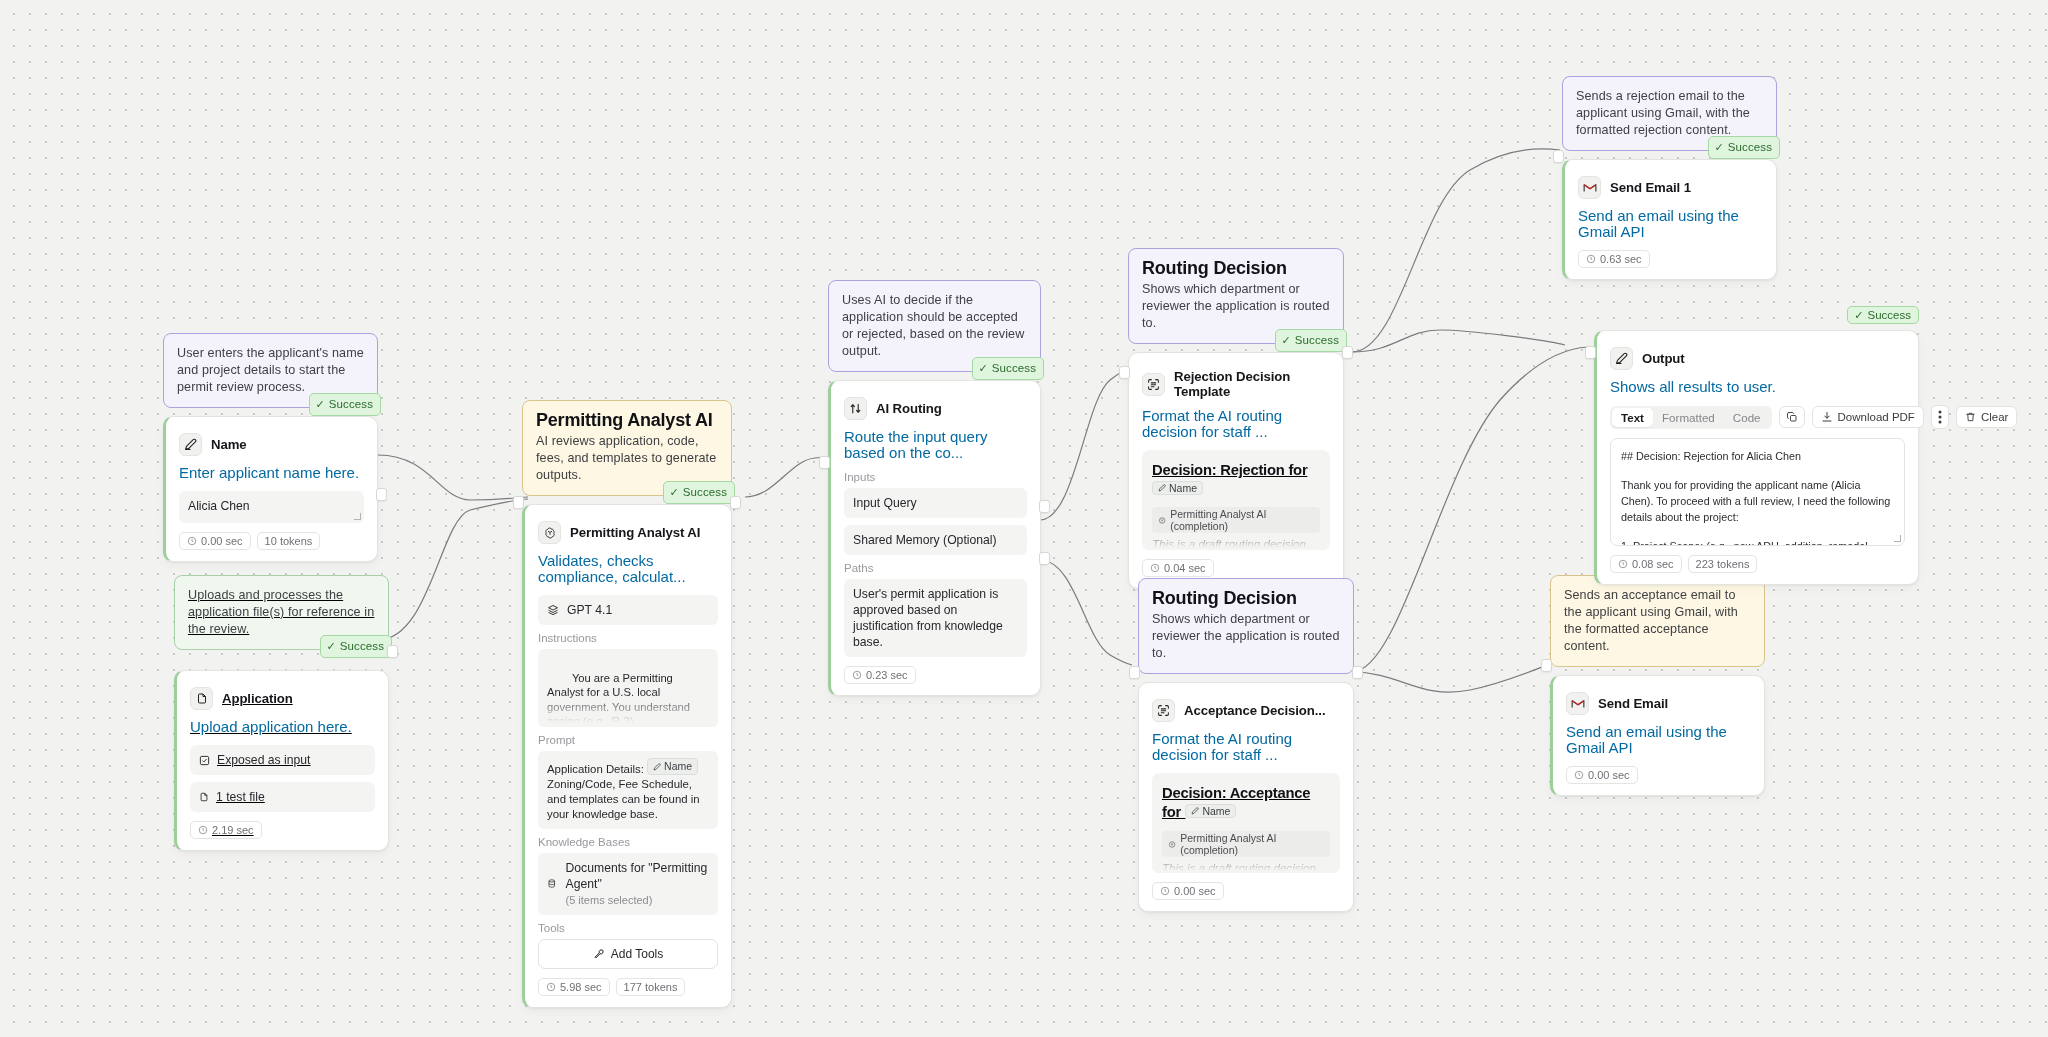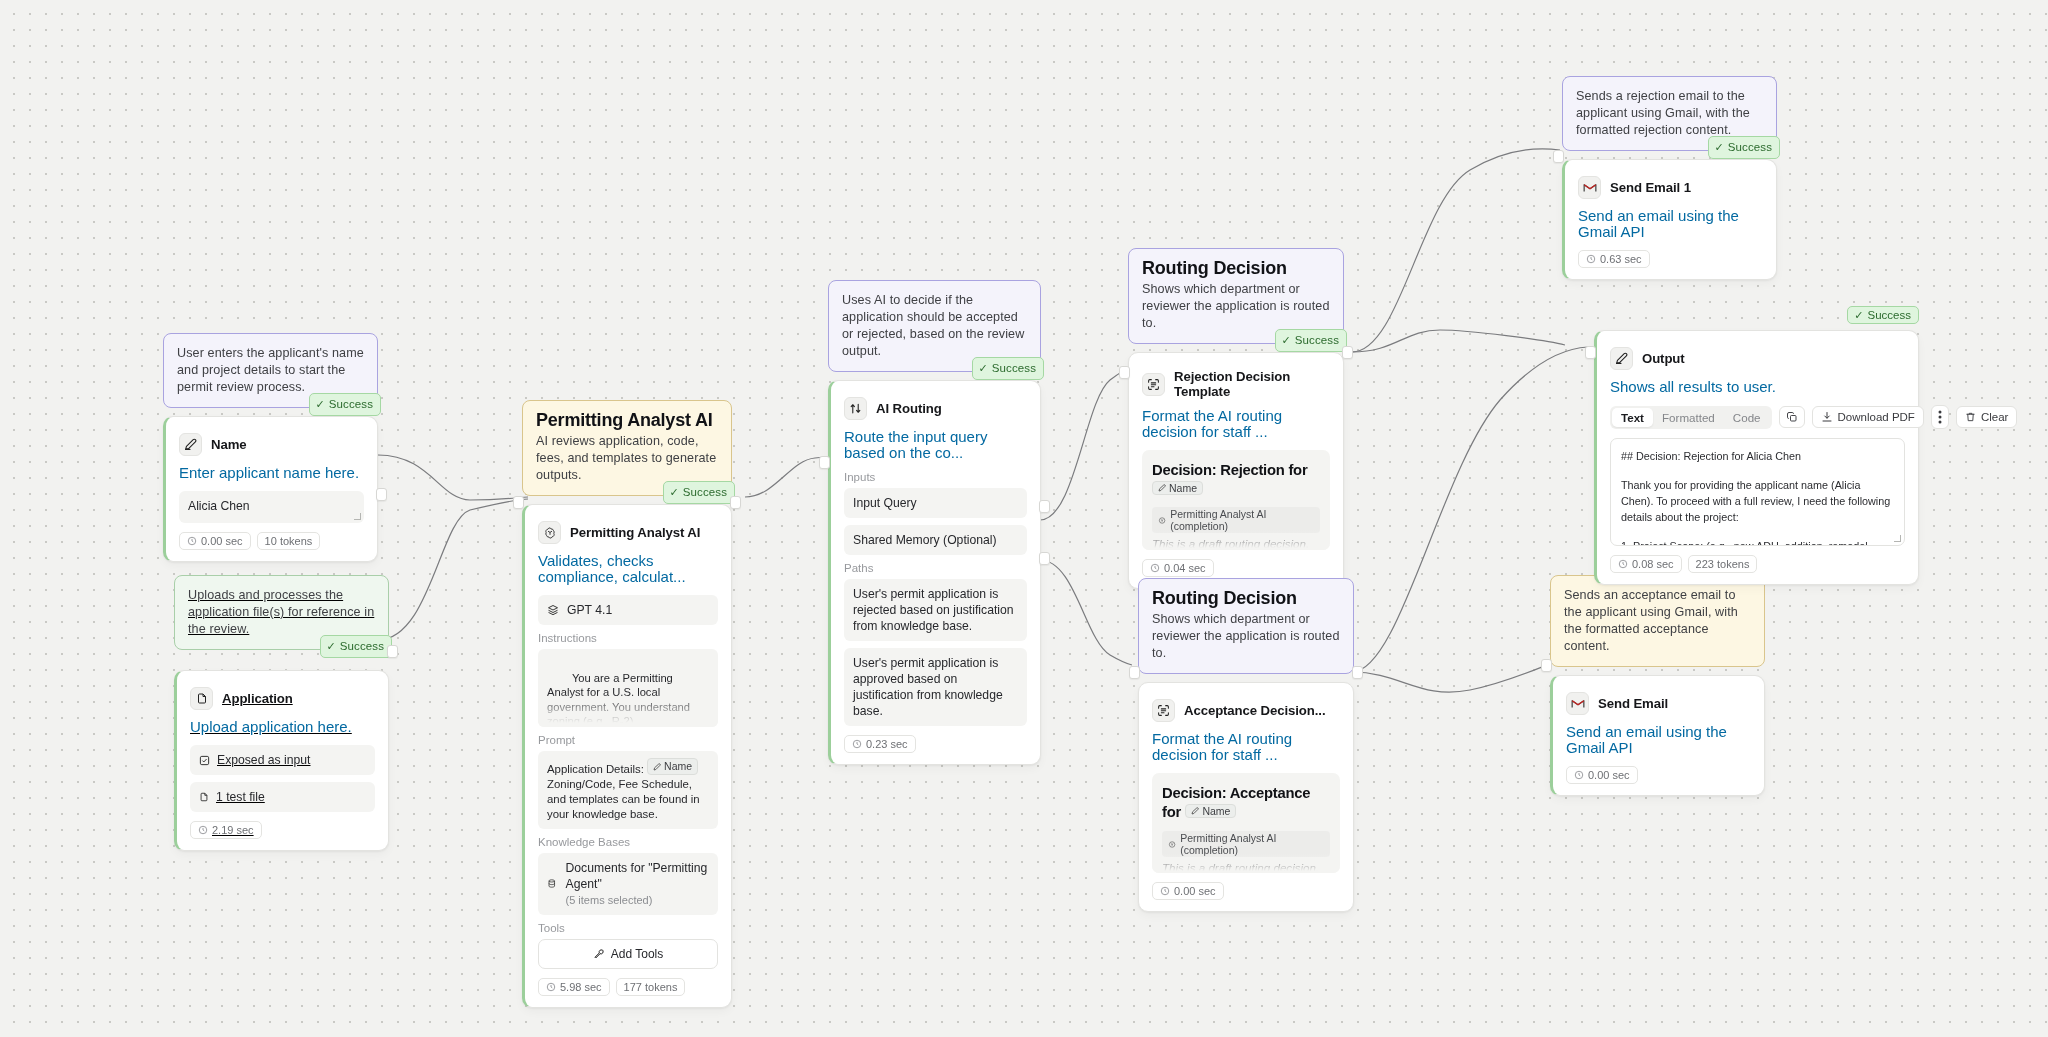--- a/index.html
+++ b/index.html
@@ -104,21 +104,21 @@
     background: linear-gradient(to bottom, rgba(244,244,242,0), #f4f4f2 88%);
   }
 
   .pill-var {
     display: inline-flex; align-items: center; gap: 3px;
     background: #eceeec; border: 1px solid #dcdedb; border-radius: 4px;
     padding: 0px 5px; font-size: 10.5px; color: #3c3d41;
     vertical-align: 2px; font-weight: normal;
   }
 
-  .tmpl-box { background: #f4f4f2; border-radius: 7px; padding: 11px 10px 9px 10px; position: relative; overflow: hidden; }
+  .tmpl-box { background: #f4f4f2; border-radius: 7px; padding: 11px 10px 9px 10px; position: relative; overflow: hidden; text-decoration: underline; }
   .tmpl-h { font-size: 14.8px; font-weight: bold; color: #111216; letter-spacing: -.25px; line-height: 19px; }
   .tmpl-tag {
     display: inline-flex; align-items: center; gap: 4px;
     background: #ececea; border-radius: 4px; padding: 1px 6px;
     font-size: 10.5px; color: #4a4c50; margin: 9px 0 3px 0;
   }
   .tmpl-it { font-style: italic; font-size: 11.6px; color: #3c3d41; line-height: 15px; }
   .tmpl-box::after {
     content: ""; position: absolute; left: 0; right: 0; bottom: 0; height: 20px;
     background: linear-gradient(to bottom, rgba(244,244,242,0), #f4f4f2 90%);
@@ -350,21 +350,20 @@
               <path d="M17 4v15M17 19l3-3.5M17 19l-3-3.5"></path>
             </svg>
         </span>
         <span class="card-title">AI Routing</span>
       </div>
       <div class="card-sub">Route the input query based on the co...</div>
       <div class="grouplabel">Inputs</div>
       <div class="field"><span>Input Query</span></div>
       <div class="field"><span>Shared Memory (Optional)</span></div>
       <div class="grouplabel">Paths</div>
-      <div class="field"><span>User's permit application is rejected based on justification from knowledge base.</span></div>
       <div class="field"><span>User's permit application is approved based on justification from knowledge base.</span></div>
       <div class="meta-row">
         <span class="chip">
           <svg width="10" height="10" viewBox="0 0 24 24" fill="none" stroke="#8a8c90" stroke-width="2">
               <circle cx="12" cy="12" r="9"></circle>
               <path d="M12 7v5l3 2"></path>
             </svg>
           <span>0.23 sec</span>
         </span>
       </div>

